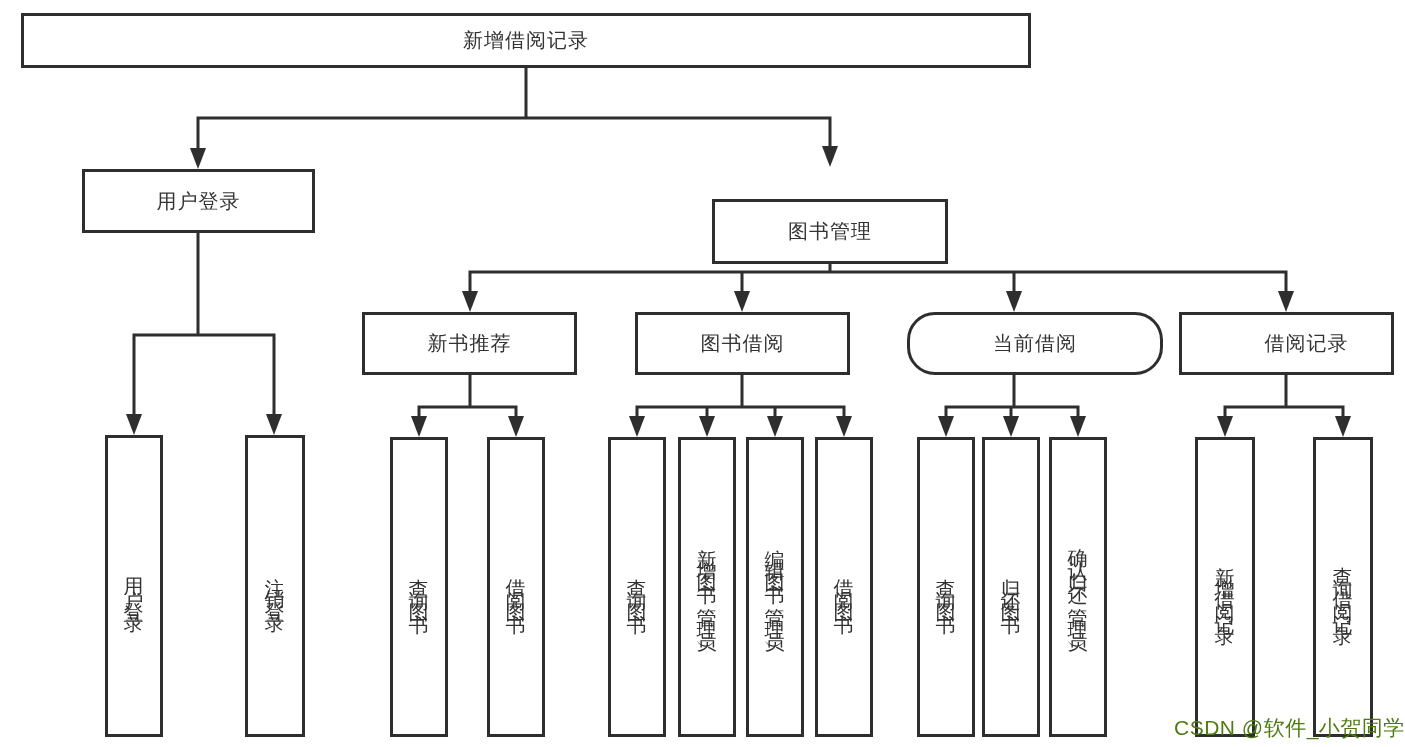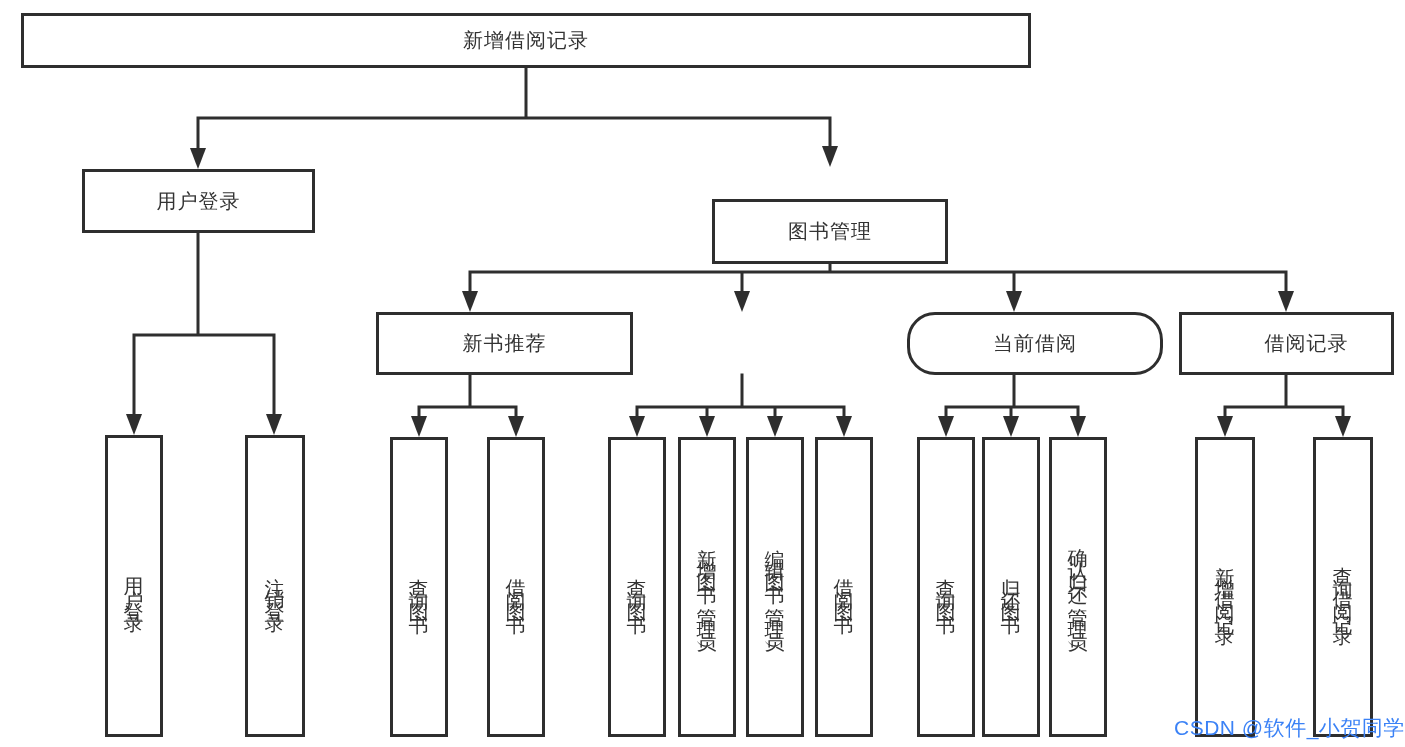--- a/index.html
+++ b/index.html
@@ -16,21 +16,21 @@
   }
   .vnode {
     position:absolute; box-sizing:border-box; background:#ffffff;
     border:3px solid #2e2e2e; display:flex; align-items:center; justify-content:center;
   }
   .vtext {
     writing-mode:vertical-rl; text-orientation:mixed;
     color:#333333; font-size:20px; line-height:1; letter-spacing:12px; white-space:nowrap;
   }
   .watermark {
-    position:absolute; left:1174px; top:714px; color:#3b82f6;
+    position:absolute; left:1174px; top:714px; color:#4d7c0f;
     font-size:21px; letter-spacing:0.5px; white-space:nowrap;
   }
 </style>
 </head>
 <body>
 
 <div class="stage">
 
   <svg class="wires" viewBox="0 0 1405 747" xmlns="http://www.w3.org/2000/svg" aria-hidden="true">
     <path fill="none" stroke="#2e2e2e" stroke-width="3" stroke-linecap="square" d="
@@ -63,21 +63,22 @@
       <polygon points="1217,416 1233,416 1225,437"></polygon>
       <polygon points="1335,416 1351,416 1343,437"></polygon>
     </g>
   </svg>
 
   <div class="node" style="left:21px; top:13px; width:1010px; height:55px;">新增借阅记录</div>
 
   <div class="node" style="left:82px; top:169px; width:233px; height:64px;">用户登录</div>
   <div class="node" style="left:712px; top:167px; width:236px; height:65px;margin-top:32px;">图书管理</div>
 
-  <div class="node" style="left:376px; top:312px; width:257px; height:63px;">新书推荐</div>
+  <div class="node" style="left:362px; top:312px; width:215px; height:63px;">新书推荐</div>
+  <div class="node" style="left:635px; top:312px; width:215px; height:63px;">图书借阅</div>
   <div class="node" style="left:907px; top:312px; width:256px; height:63px;border-radius:28px;">当前借阅</div>
   <div class="node" style="left:1179px; top:312px; width:215px; height:63px;padding-left:40px;">借阅记录</div>
 
   <div class="vnode" style="left:105px; top:435px; width:58px; height:302px;">
     <span class="vtext">用户登录</span>
   </div>
   <div class="vnode" style="left:245px; top:435px; width:60px; height:302px;">
     <span class="vtext">注销登录</span>
   </div>
 

